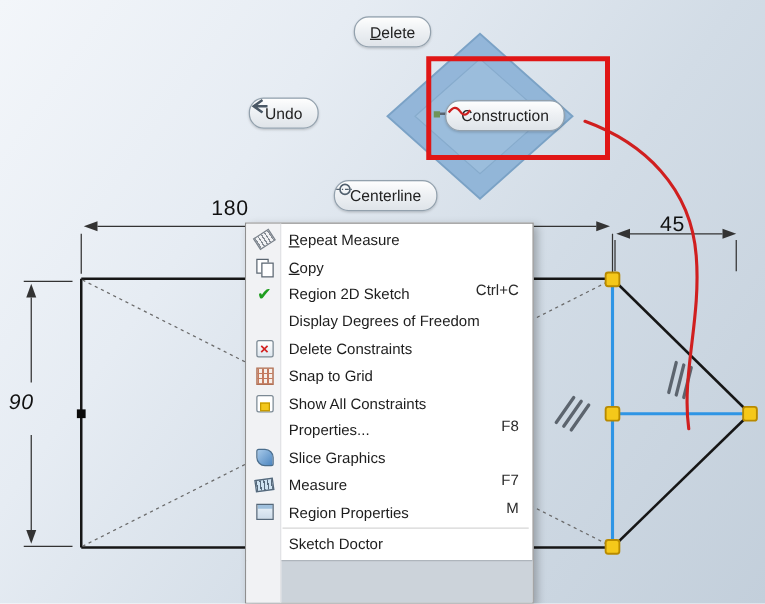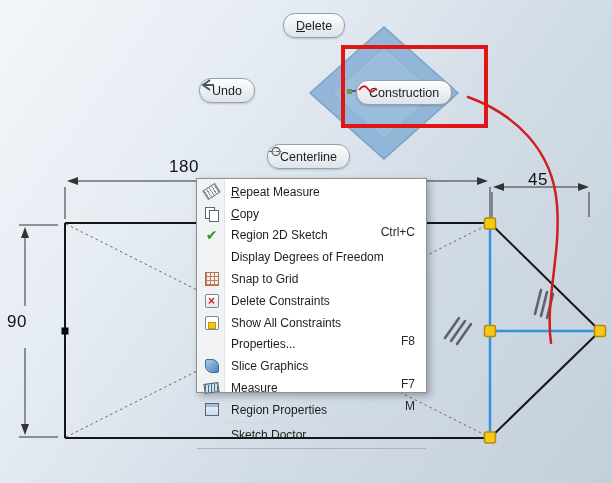--- a/index.html
+++ b/index.html
@@ -14,21 +14,21 @@
     border:1px solid #93a1ad;border-radius:12px;font-size:12.5px;color:#222;
     box-shadow:0 1px 2px rgba(0,0,0,.18);z-index:7;white-space:nowrap;}
   .fl{display:inline-block;}
   .fl::first-letter{text-decoration:underline;}
 
   
   .hl-rect{position:absolute;left:341px;top:45px;width:139px;height:75px;
     border:4px solid #e01616;z-index:8;pointer-events:none;}
 
   
-  .menu{position:absolute;left:196px;top:178px;width:231px;height:215px;
+  .menu{position:absolute;left:196px;top:178px;width:231px;height:305px;
     background:#ffffff;border:1px solid #8f8f8f;box-shadow:3px 3px 7px rgba(0,0,0,.28);
     z-index:9;display:flex;flex-direction:column;padding-top:2px;box-sizing:border-box;}
   .menu-gutter{position:absolute;left:0;top:0;bottom:0;width:27px;background:#f1f2f4;
     border-right:1px solid #e2e3e6;}
   .mi{position:relative;display:flex;align-items:center;height:21.8px;flex:0 0 21.8px;
     padding-right:8px;font-size:12px;color:#1d1d1d;cursor:default;}
   .icw{flex:0 0 29px;display:flex;justify-content:center;align-items:center;}
   .lbl{margin-left:5px;}
   .sc{margin-left:auto;padding-right:3px;color:#2a2a2a;margin-top:36px;}
   .sep{height:1px;flex:0 0 1px;background:#d6d6d6;margin:1px 3px 1px 29px;}
@@ -132,21 +132,21 @@
       <rect x="484.5" y="218" width="11" height="11" rx="2" fill="#f5c81a" stroke="#b88a00" stroke-width="1.5"></rect>
       <rect x="484.5" y="325.5" width="11" height="11" rx="2" fill="#f5c81a" stroke="#b88a00" stroke-width="1.5"></rect>
       <rect x="484.5" y="432" width="11" height="11" rx="2" fill="#f5c81a" stroke="#b88a00" stroke-width="1.5"></rect>
       <rect x="594.5" y="325.5" width="11" height="11" rx="2" fill="#f5c81a" stroke="#b88a00" stroke-width="1.5"></rect>
     </g>
 
     <path d="M468,97 C515,114 553,150 557,205 C561,255 545,300 551,343" fill="none" stroke="#d01f1f" stroke-width="2.5" stroke-linecap="round"></path>
   </svg>
 
   <div class="dimtxt" style="left:169px;top:157px;">180</div>
-  <div class="dimtxt" style="left:7px;top:312px;">90</div>
+  <div class="dimtxt" style="left:7px;top:312px;font-style:italic;">90</div>
   <div class="dimtxt" style="left:528px;top:170px;">45</div>
 
   <div class="pill" style="left:283px;top:13px;text-align:right;">
     <span class="fl">Delete</span>
   </div>
 
   <div class="pill" style="left:199px;top:78px;">
     <span>Undo</span>
     <svg width="16" height="12">
       <path d="M10 1 L3 6 L10 11 M3 6 H14" stroke="#4a5866" stroke-width="2" fill="none"></path>
@@ -194,30 +194,30 @@
       <span class="lbl">Region 2D Sketch</span>
       <span class="sc"></span>
     </div>
     <div class="mi">
       <span class="icw"></span>
       <span class="lbl">Display Degrees of Freedom</span>
       <span class="sc"></span>
     </div>
     <div class="mi">
       <span class="icw">
+          <span class="ic ic-delcon"></span>
+        </span>
+      <span class="lbl">Delete Constraints</span>
+      <span class="sc"></span>
+    </div>
+    <div class="mi">
+      <span class="icw">
           <span class="ic ic-grid"></span>
         </span>
       <span class="lbl">Snap to Grid</span>
-      <span class="sc"></span>
-    </div>
-    <div class="mi">
-      <span class="icw">
-          <span class="ic ic-delcon"></span>
-        </span>
-      <span class="lbl">Delete Constraints</span>
       <span class="sc"></span>
     </div>
     <div class="mi">
       <span class="icw">
           <span class="ic ic-showcon"></span>
         </span>
       <span class="lbl">Show All Constraints</span>
       <span class="sc">F8</span>
     </div>
     <div class="mi">

